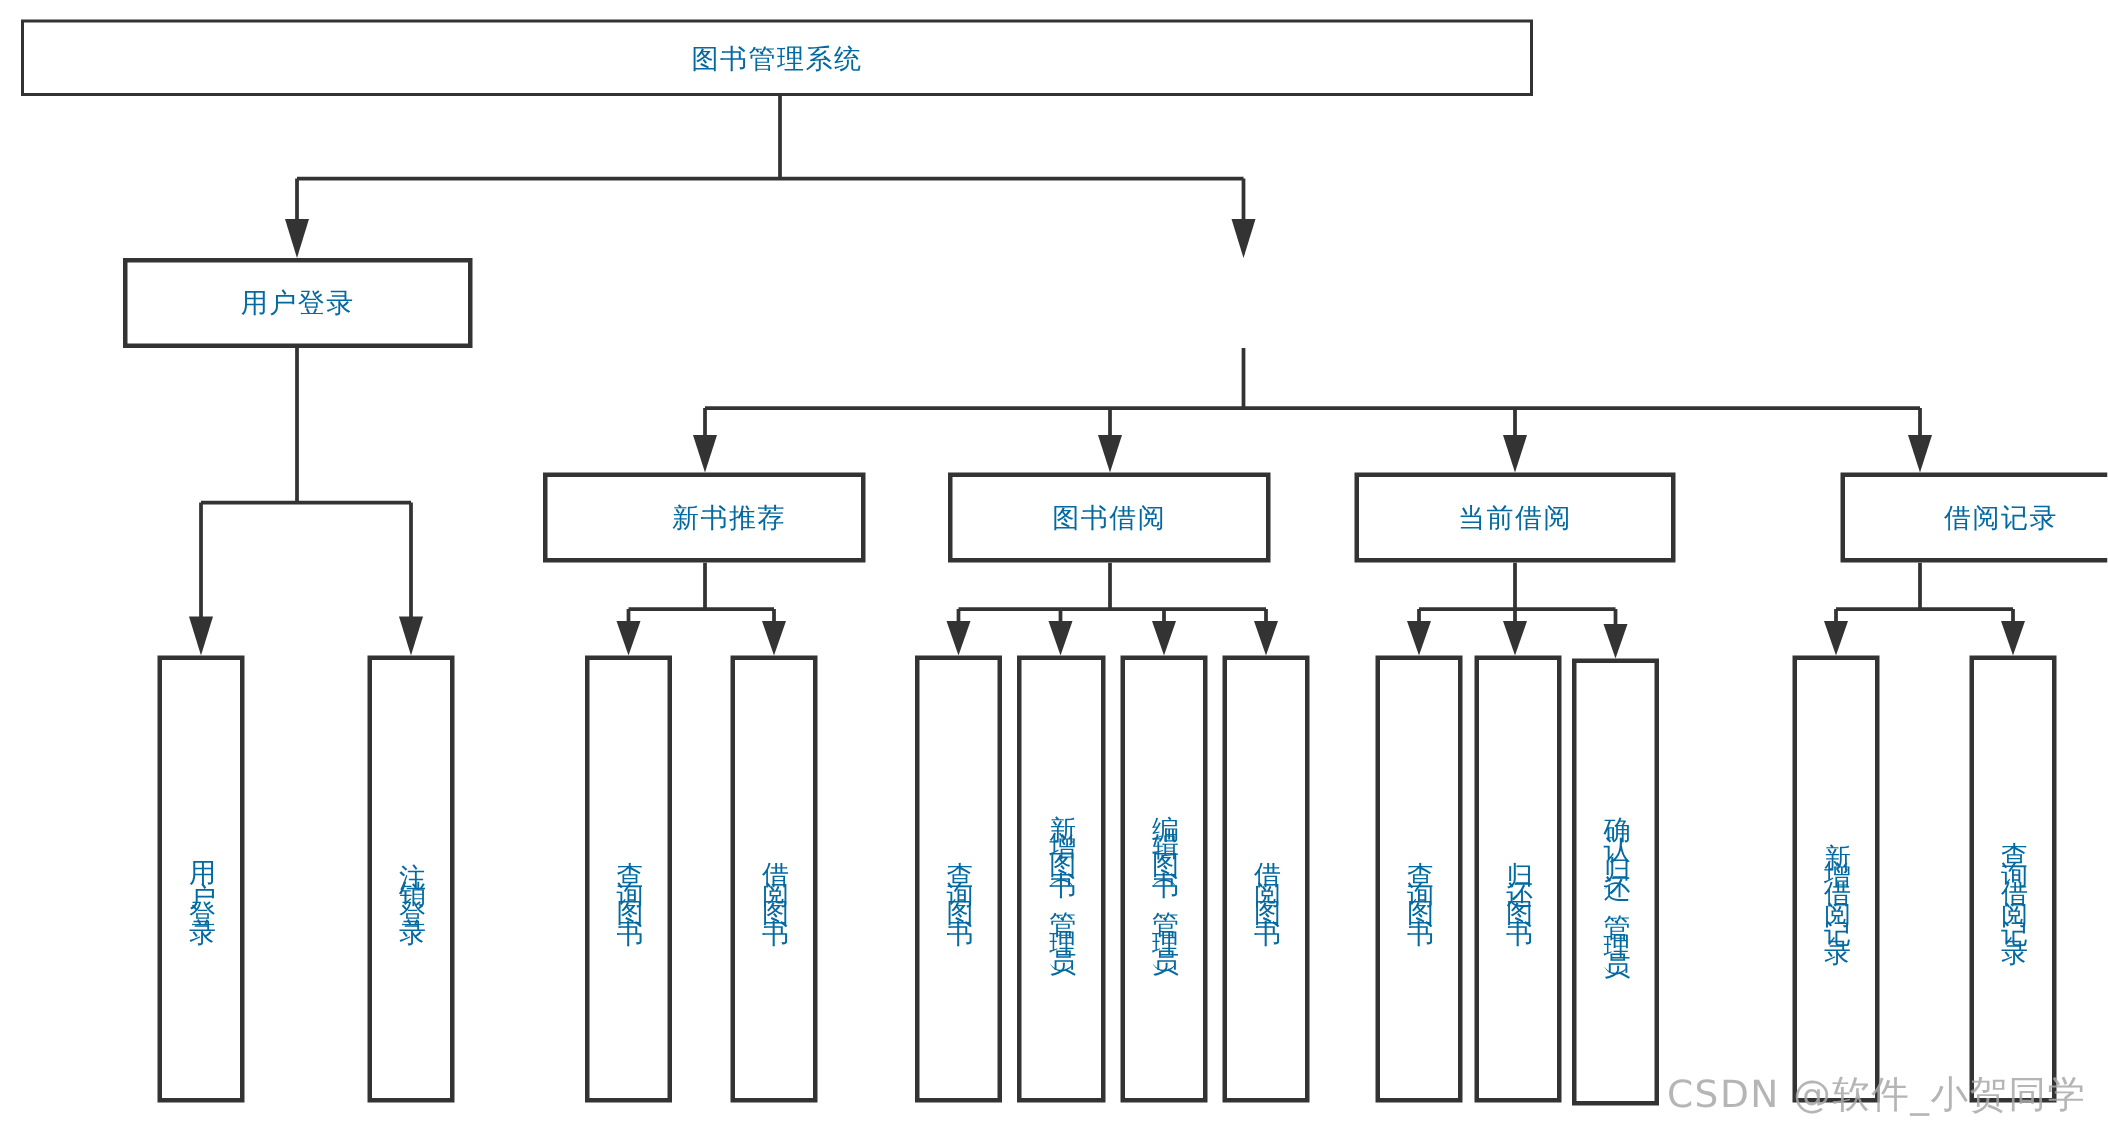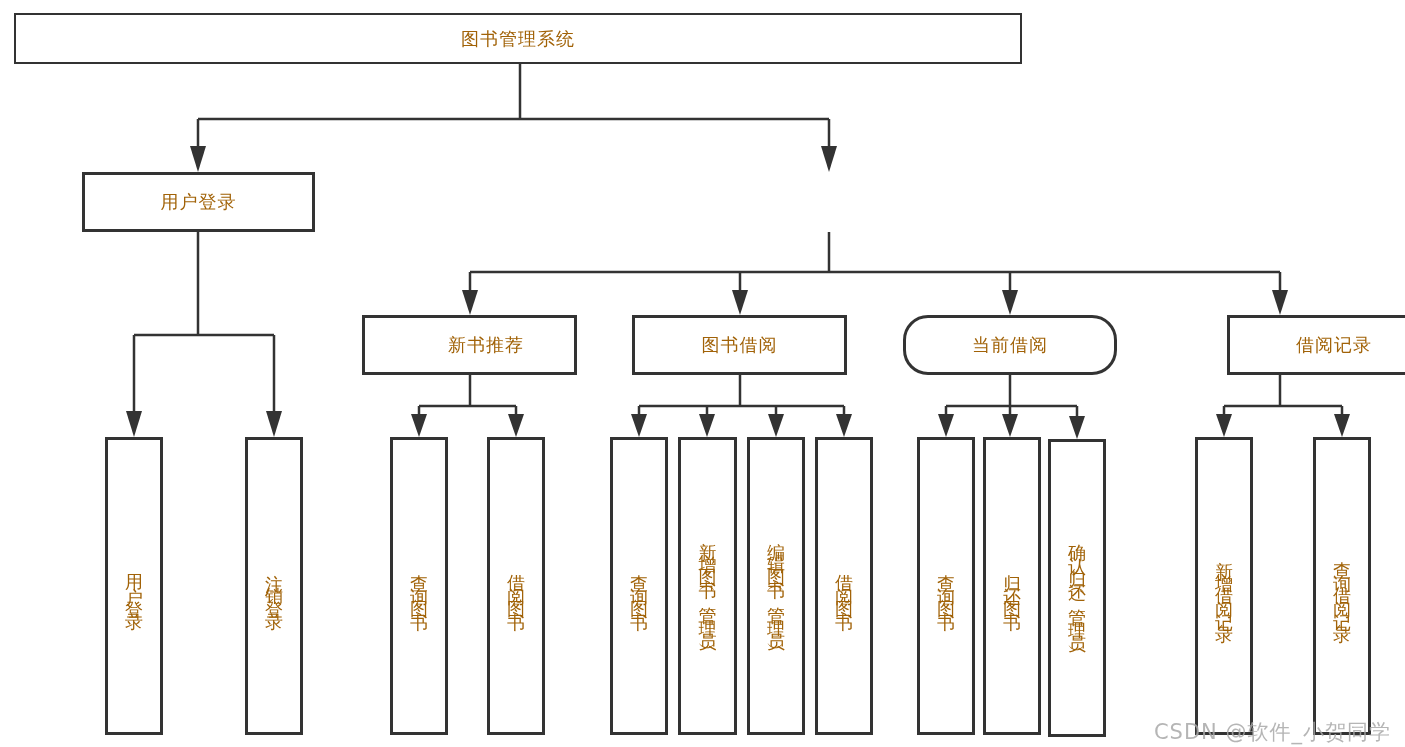--- a/index.html
+++ b/index.html
@@ -18,37 +18,37 @@
     pointer-events: none;
   }
   .box {
     position: absolute;
     box-sizing: border-box;
     background: #ffffff;
     border: 3px solid #333333;
     display: flex;
     align-items: center;
     justify-content: center;
-    color: #a16207;
+    color: #0369a1;
     font-size: 18px;
     letter-spacing: 1px;
     z-index: 2;
   }
   .box.root { border-width: 2px; }
   .vtext {
     writing-mode: vertical-rl;
     text-orientation: upright;
     letter-spacing: 13px;
     line-height: 1;
   }
   .watermark {
     position: absolute;
     right: 14px;
     bottom: 1px;
-    font-size: 21px;
+    font-size: 25px;
     color: rgba(168, 168, 168, 0.85);
     letter-spacing: 1px;
     z-index: 3;
     white-space: nowrap;
   }
 </style>
 </head>
 <body>
 
 <div class="stage">
@@ -115,21 +115,21 @@
   <div class="box" style="left:82px; top:172px; width:233px; height:60px;">
     <span>用户登录</span>
   </div>
 
   <div class="box" style="left:362px; top:315px; width:215px; height:60px;padding-left:33px;">
     <span>新书推荐</span>
   </div>
   <div class="box" style="left:632px; top:315px; width:215px; height:60px;">
     <span>图书借阅</span>
   </div>
-  <div class="box" style="left:903px; top:315px; width:214px; height:60px;border-radius:25px;">
+  <div class="box" style="left:903px; top:315px; width:214px; height:60px;">
     <span>当前借阅</span>
   </div>
   <div class="box" style="left:1227px; top:315px; width:214px; height:60px;">
     <span>借阅记录</span>
   </div>
 
   <div class="box" style="left:105px; top:437px; width:58px; height:298px;">
     <span class="vtext">用户登录</span>
   </div>
   <div class="box" style="left:245px; top:437px; width:58px; height:298px;">

